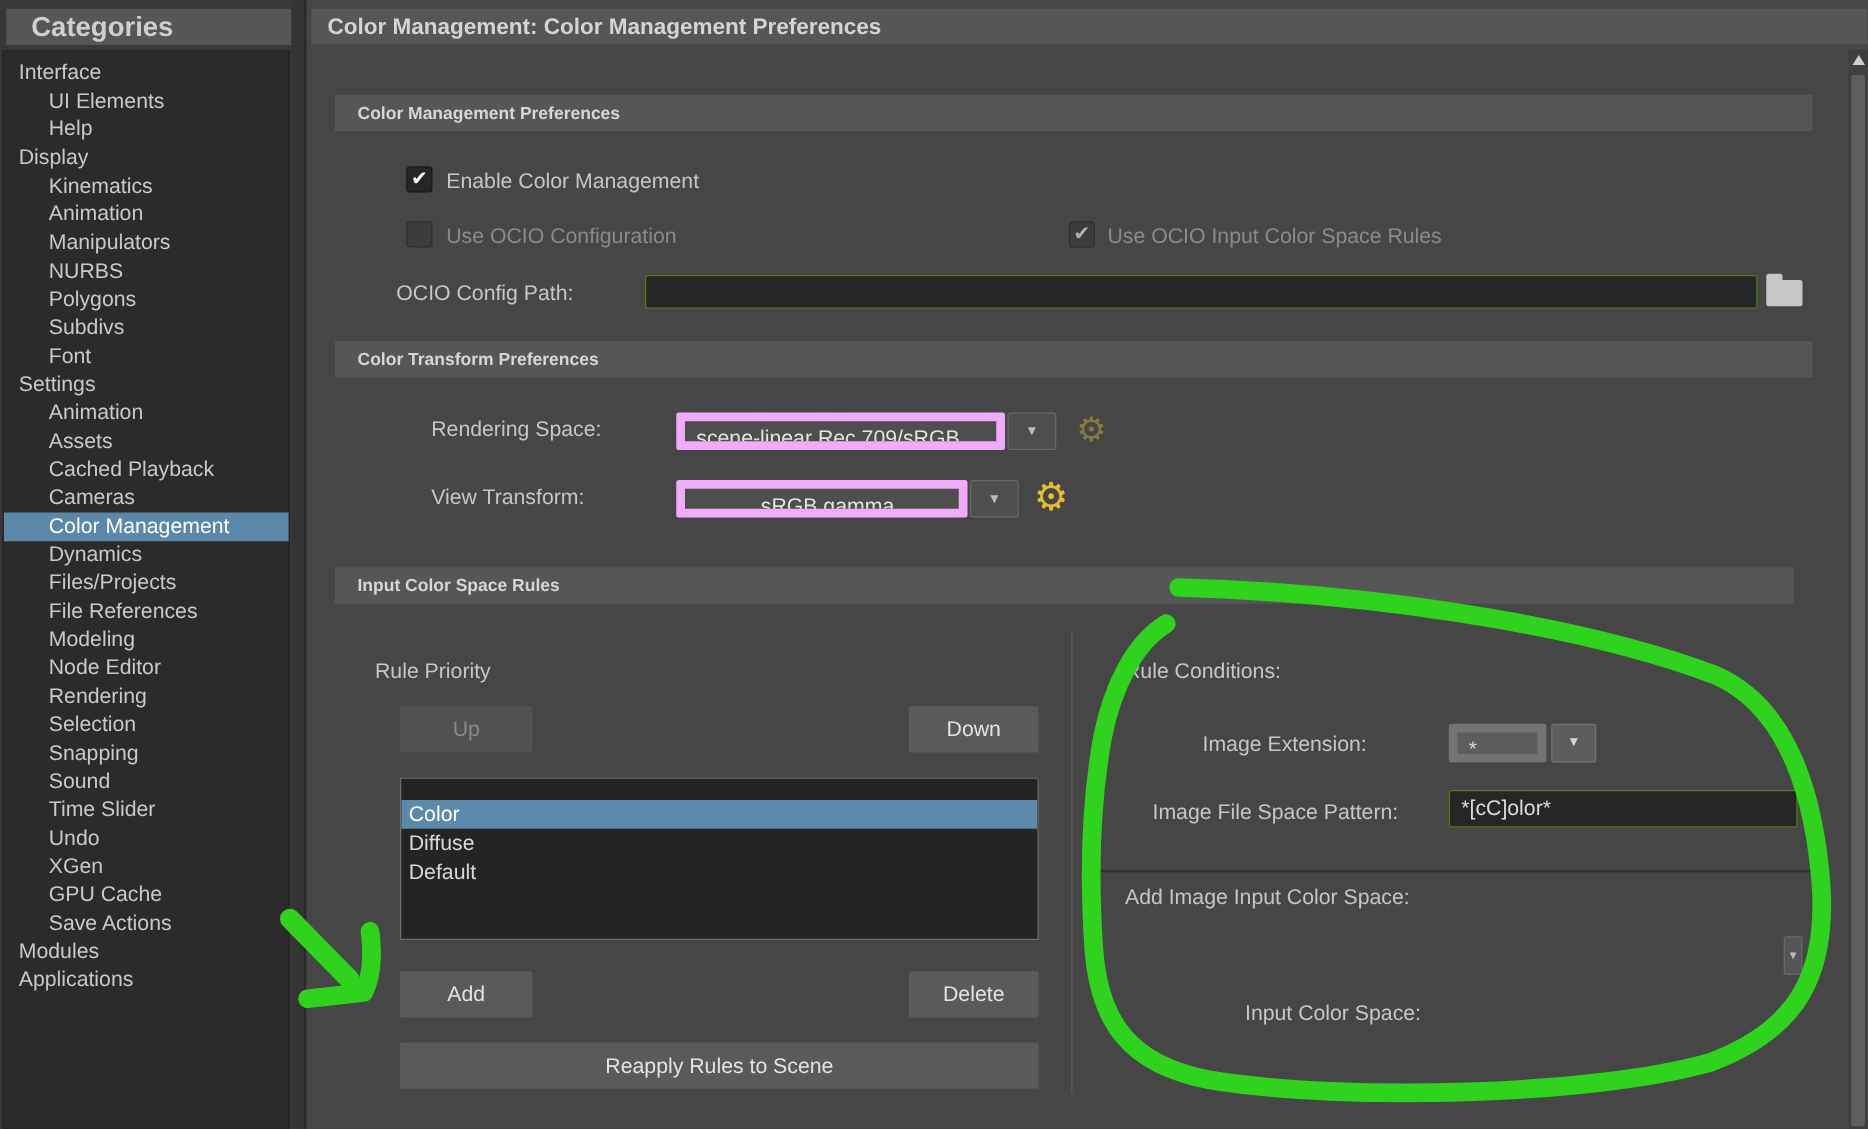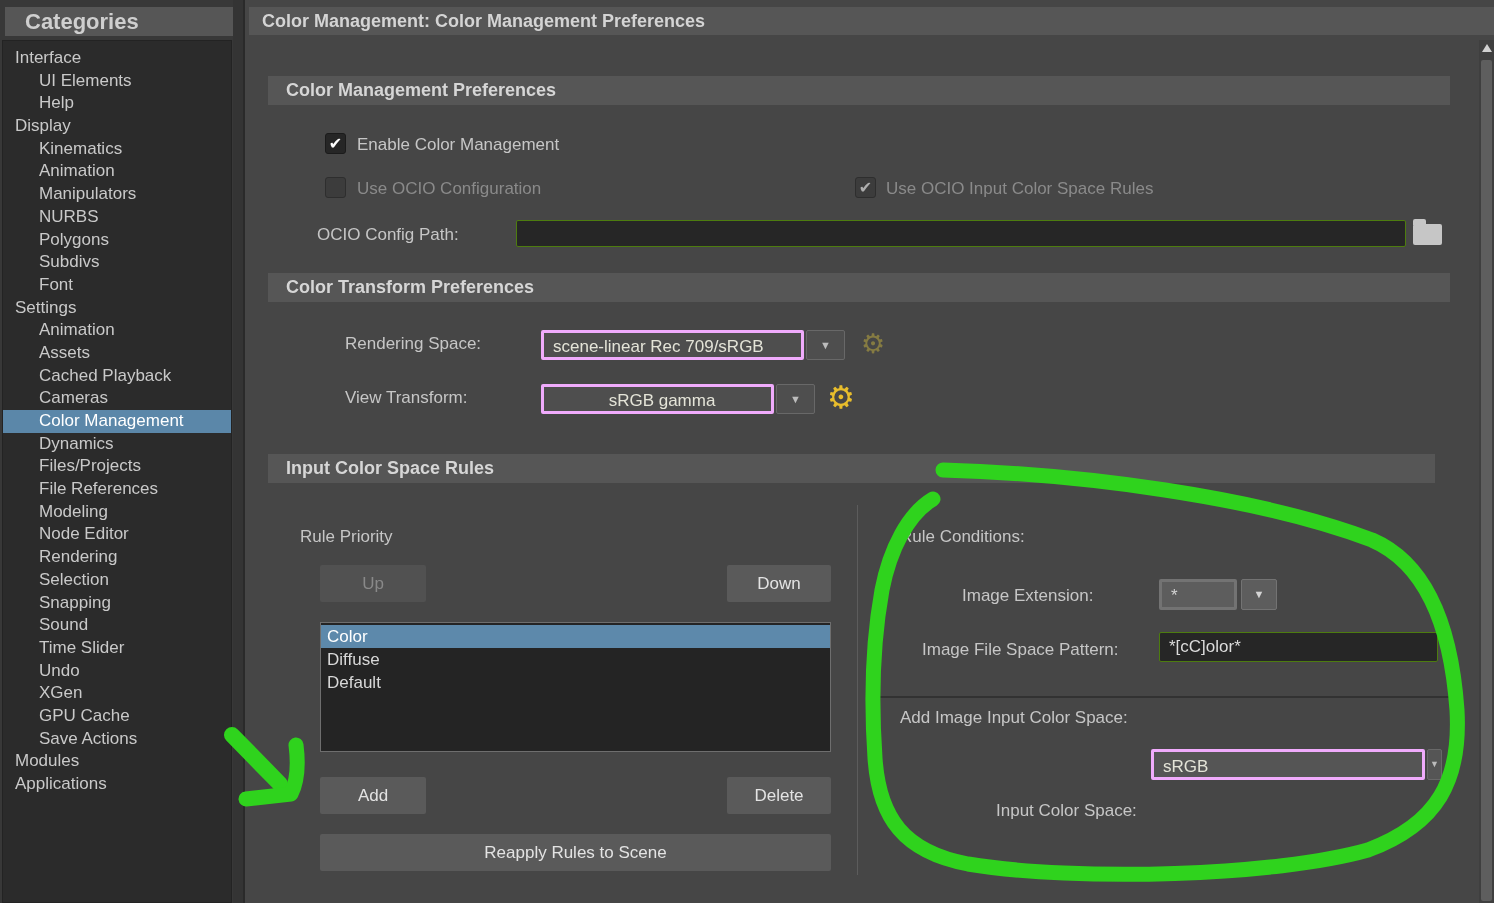--- a/index.html
+++ b/index.html
@@ -18,51 +18,51 @@
   .side-item.ind { padding-left:36px; }
   .side-item.sel { background:#5b87a9; color:#ffffff; }
 
   .divider-strip { position:absolute; left:233px; top:0; width:12px; height:903px; background:#343434;
     border-right:2px solid #2a2a2a; }
 
   
   .main-header { position:absolute; left:249px; top:7px; width:1245px; height:28px; background:#565656;
     color:#d4d4d4; font-weight:bold; font-size:18px; line-height:28px; padding-left:13px; }
   .sec-header { position:absolute; height:29px; background:#565656; color:#d6d6d6; font-weight:bold;
-    font-size:18px; line-height:29px; padding-left:18px; }
+    font-size:14px; line-height:29px; padding-left:18px; }
   #sec1 { left:268px; top:76px;  width:1182px; }
   #sec2 { left:268px; top:273px; width:1182px; }
   #sec3 { left:268px; top:454px; width:1167px; }
 
   .label { position:absolute; font-size:17px; color:#c6c6c6; white-space:nowrap; }
   .label.r { text-align:left; }
   .label.dim { color:#8a8a8a; }
 
   .checkbox { position:absolute; width:21px; height:21px; background:#262626; border:1px solid #1b1b1b;
     border-radius:3px; text-align:center; }
   .checkbox .mark { display:none; color:#ffffff; font-size:16px; line-height:19px; }
   .checkbox.checked .mark { display:block; }
   .checkbox.dim { background:#3c3c3c; border-color:#2e2e2e; }
   .checkbox.dim .mark { color:#aeaeae; }
 
   .text-input { position:absolute; background:#262626; border:1px solid #4d7c0f; border-radius:2px;
     color:#dcdcdc; font-size:17px; font-family:inherit; padding:0 9px; outline:none; }
 
-  .combo { position:absolute; background:#4e4e4e; border:3px solid #f0abfc; border-radius:2px;
+  .combo { position:absolute; background:#4e4e4e; border:7px solid #f0abfc; border-radius:2px;
     color:#e4e4d8; font-size:17px; line-height:28px; padding-left:9px; white-space:nowrap; overflow:hidden; }
   .combo-arrow { position:absolute; background:#4e4e4e; border:1px solid #686868; border-radius:2px;
     color:#bcbcbc; font-size:11px; text-align:center; }
   .combo.lite, .combo-arrow.lite { background:#5d5d5d; border-color:#737373; color:#d4d4d4; }
 
   .btn { position:absolute; background:#5a5a5a; border:none; border-radius:2px; color:#e3e3e3;
     font-size:17px; font-family:inherit; cursor:pointer; }
   .btn.disabled { background:#515151; color:#898989; }
 
   .rule-list { position:absolute; left:320px; top:622px; width:511px; height:130px; background:#242424;
-    border:1px solid #6e6e6e; padding-top:2px; overflow:hidden; }
+    border:1px solid #6e6e6e; padding-top:17px; overflow:hidden; }
   .rule-item { height:23px; line-height:23px; font-size:17px; color:#d8d8d8; padding-left:6px; }
   .rule-item.sel { background:#5d89ab; color:#ffffff; }
 
   .vline { position:absolute; left:857px; top:505px; width:1px; height:370px; background:#5c5c5c; }
   .hline { position:absolute; left:875px; top:696px; width:580px; height:2px; background:#323232; }
 
   .gear { position:absolute; font-size:27px; line-height:27px; }
   .gear.dim { color:#857b42; }
   .gear.bright { color:#e8bd2c; font-size:31px; line-height:31px; }
 
@@ -192,21 +192,20 @@
   </div>
 
   <div class="label r" style="left:922px; top:640px; width:230px;">Image File Space Pattern:</div>
   <input class="text-input" style="left: 1159px; top: 632px; width: 279px; height: 30px;" value="*[cC]olor*">
 
   <div class="hline"></div>
 
   <div class="label" style="left:900px; top:708px;">Add Image Input Color Space:</div>
 
   <div class="label r" style="left:996px; top:757px; width:190px;margin-top:44px;">Input Color Space:</div>
-  <div class="combo" style="left:1151px; top:749px; width:274px; height:31px; background:#555555; line-height:29px;">sRGB</div>
   <div class="combo-arrow" style="left:1427px; top:749px; width:15px; height:31px; line-height:29px; font-size:9px; background:#555555;">
     <span>▼</span>
   </div>
 
   <div class="scrollbar">
     <div class="scroll-arrow"></div>
     <div class="scroll-thumb"></div>
   </div>
 
   <svg id="annotations" viewBox="0 0 1494 903">

